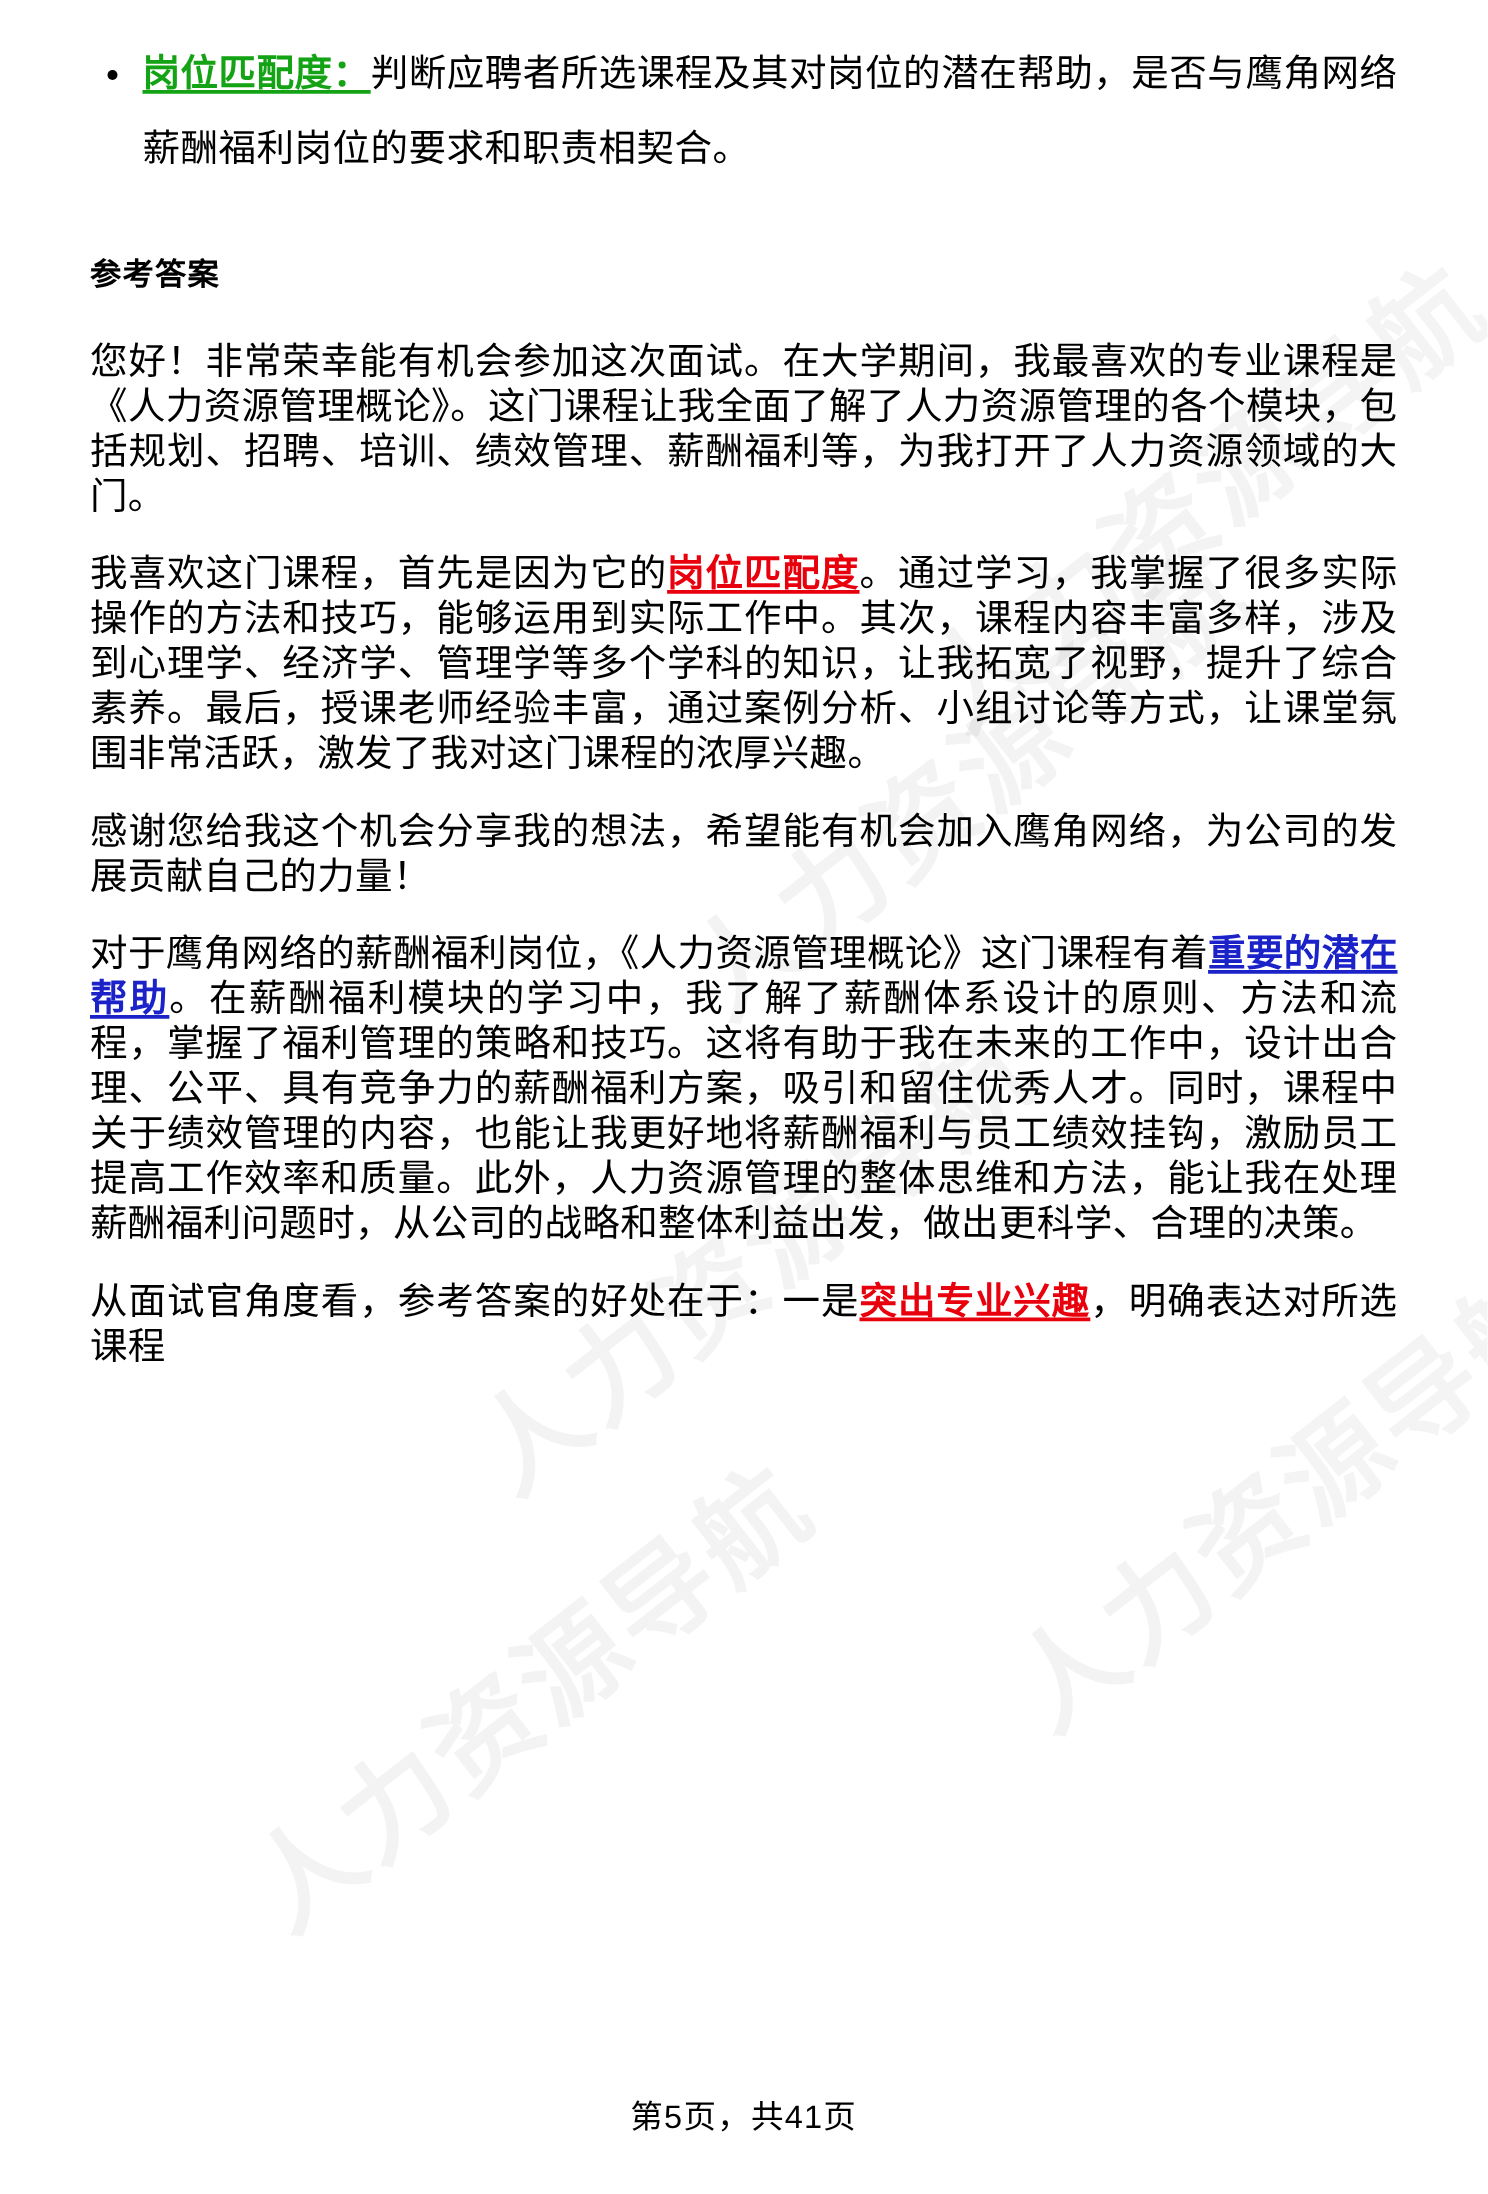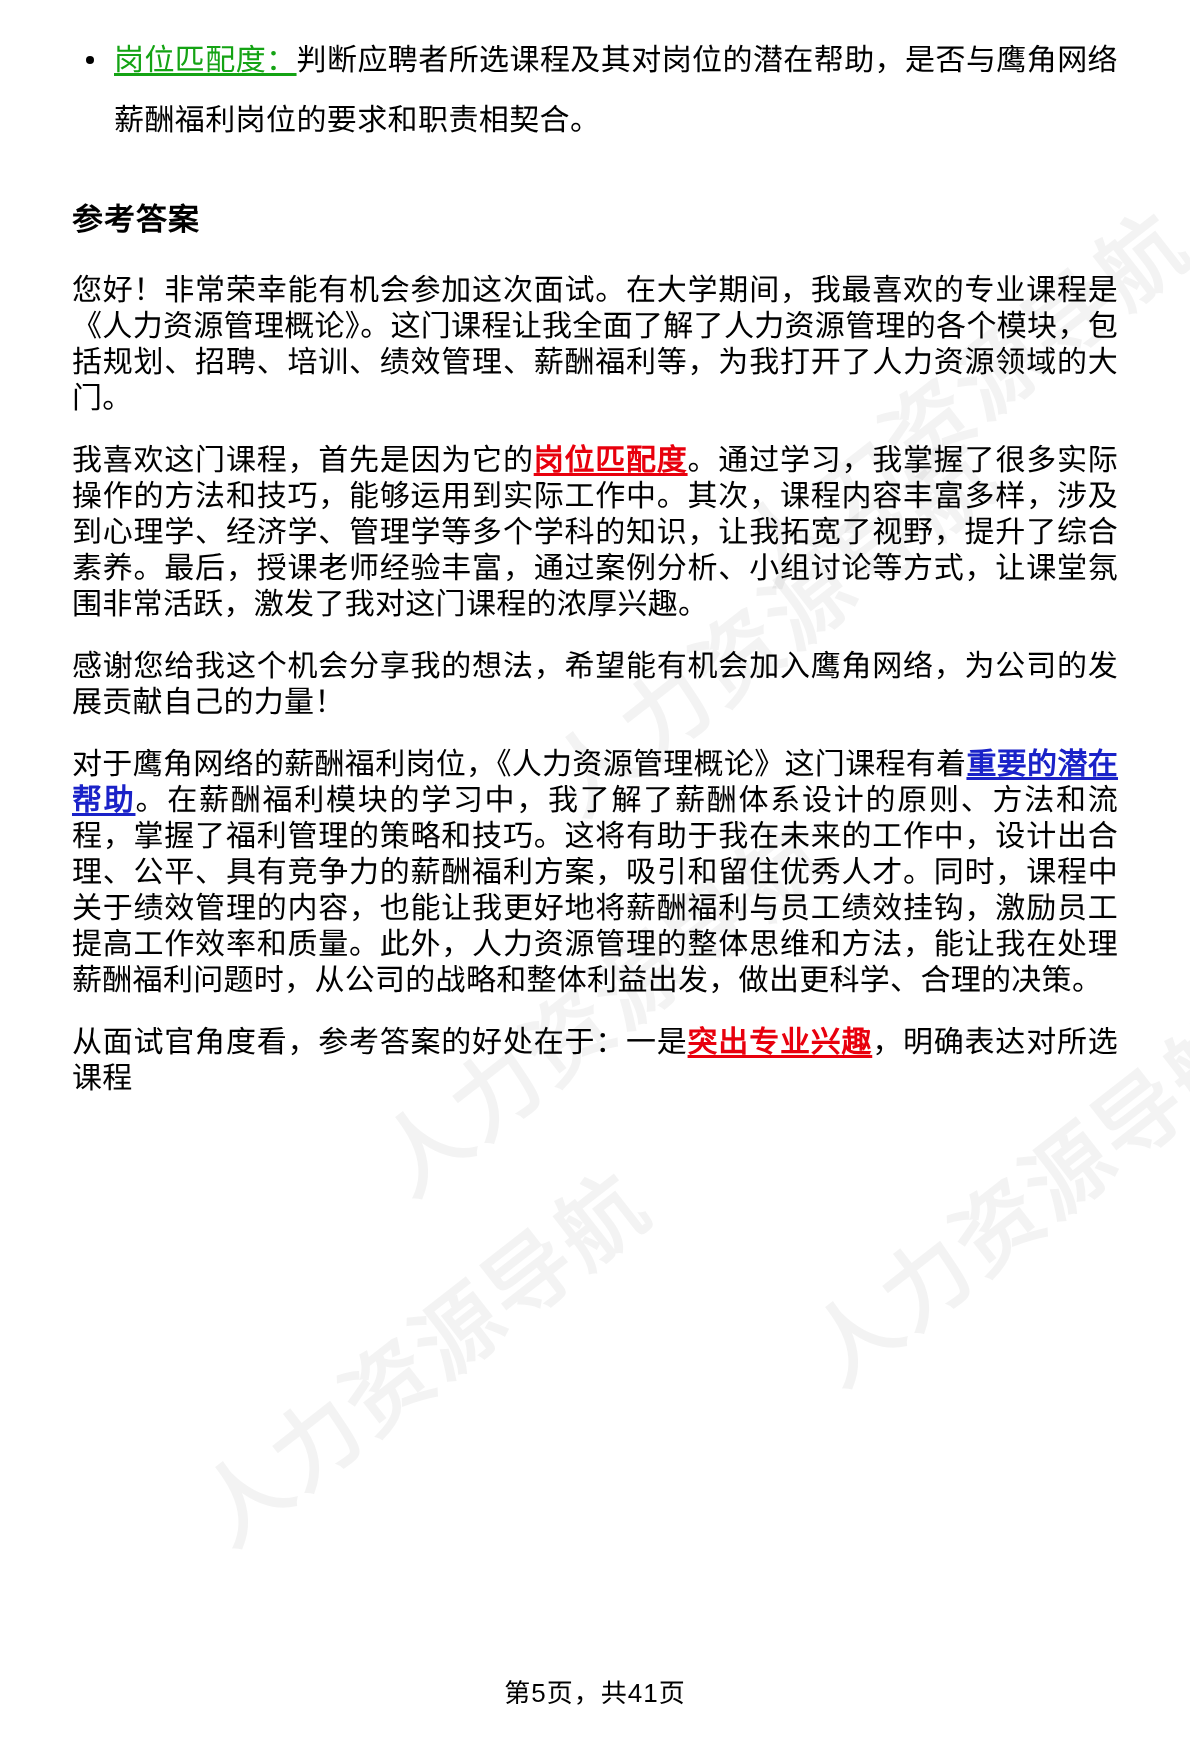--- a/index.html
+++ b/index.html
@@ -77,42 +77,42 @@
     left: 14px;
     top: 26px;
     width: 8px;
     height: 8px;
     border-radius: 50%;
     background: #000;
   }
 
   
   h2.section-heading {
-    font-size: 31px;
+    font-size: 25px;
     font-weight: 700;
     margin: 48px 0 30px 0;
     letter-spacing: 1px;
     line-height: 44px;
   }
 
   
   p.para {
     font-size: 30px;
     line-height: 36px;
     margin: 0 0 26px 0;
     letter-spacing: 0.3px;
     text-align: justify;
     text-justify: inter-ideograph;
   }
   p.para:last-child { margin-bottom: 0; }
 
   
   .em-green {
     color: #14a314;
-    font-weight: 400;
+    font-weight: 700;
     text-decoration: underline;
     text-underline-offset: 3px;
   }
   .em-red {
     color: #e8000d;
     font-weight: 700;
     text-decoration: underline;
     text-underline-offset: 3px;
   }
   .em-blue {

